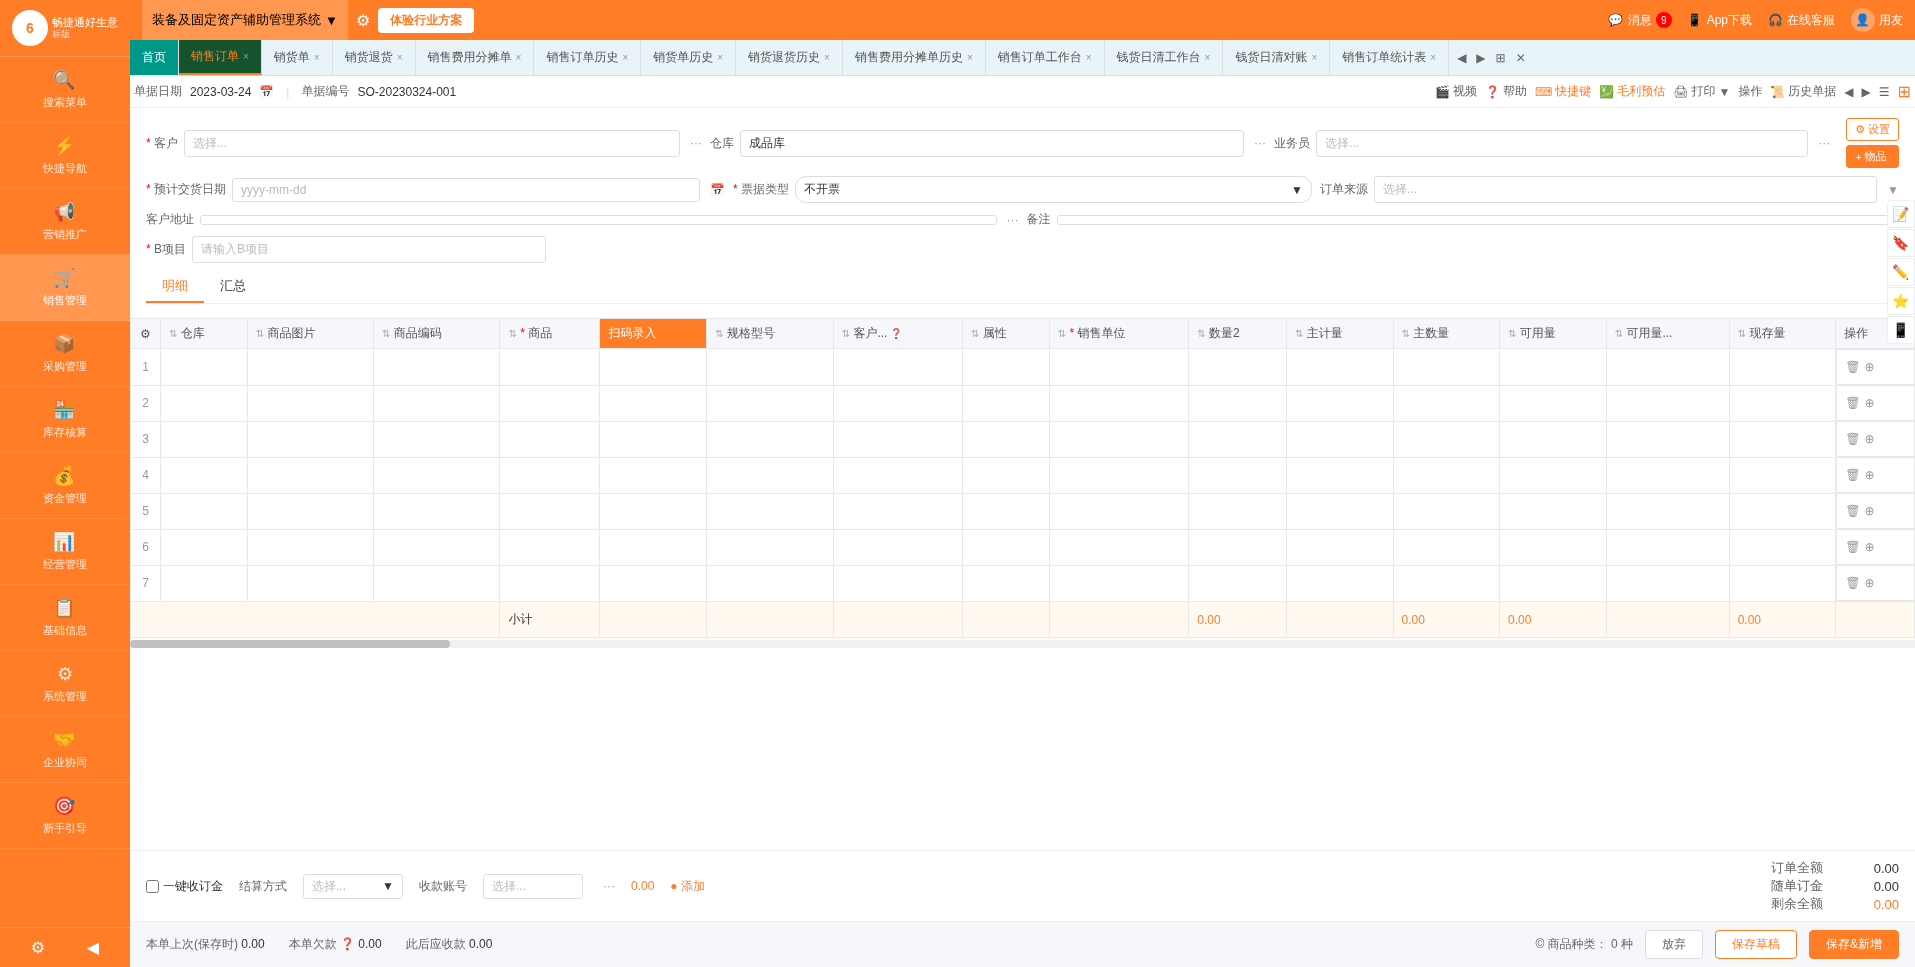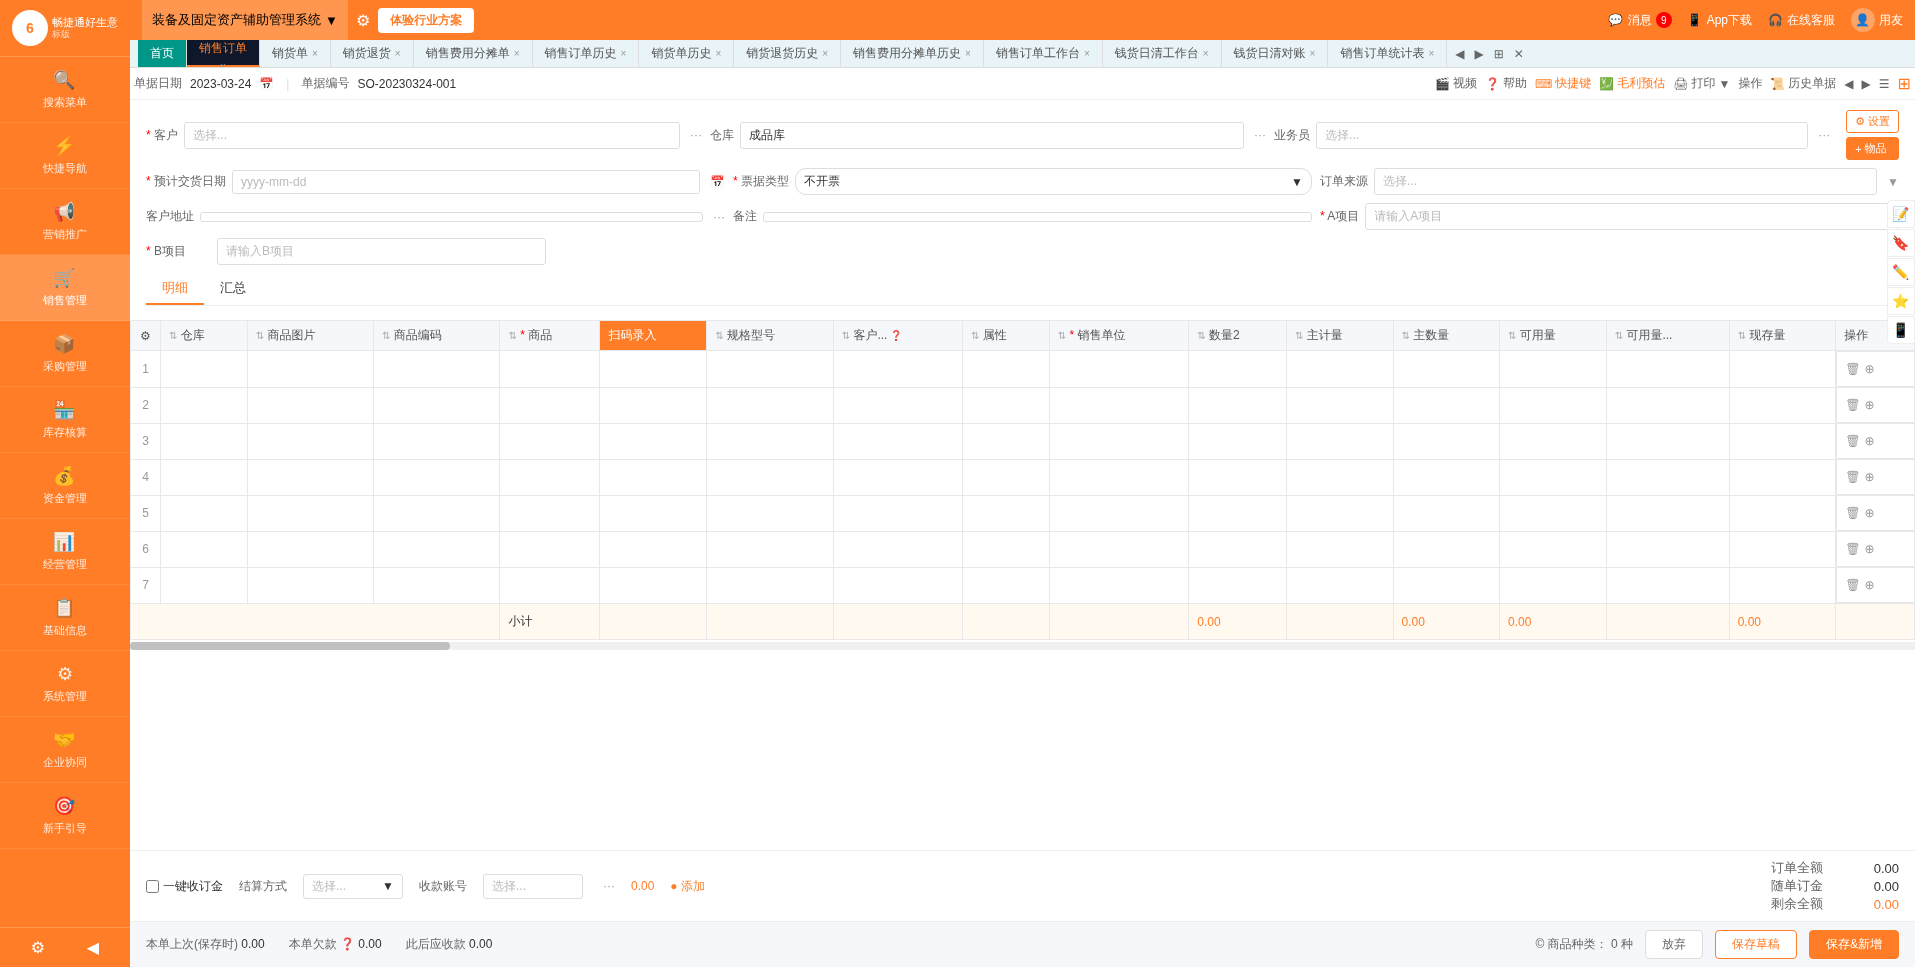--- a/index.html
+++ b/index.html
@@ -26,24 +26,24 @@
     
     .topbar { background: #ff7d26; height: 40px; display: flex; align-items: center; padding: 0 12px; justify-content: space-between; flex-shrink: 0; }
     .topbar-left { display: flex; align-items: center; gap: 8px; }
     .app-title { color: #000000; font-size: 13px; background: rgba(255,255,255,0.2); padding: 16px 10px; border-radius: 4px; display: flex; align-items: center; gap: 4px; }
     .topbar-btn { background: white; color: #ff7d26; border: none; padding: 4px 12px; border-radius: 4px; cursor: pointer; font-size: 12px; font-weight: bold; }
     .topbar-right { display: flex; align-items: center; gap: 16px; color: white; font-size: 12px; }
     .topbar-right-item { display: flex; align-items: center; gap: 4px; cursor: pointer; }
     .badge { background: #f00; color: white; border-radius: 50%; width: 16px; height: 16px; font-size: 10px; display: flex; align-items: center; justify-content: center; }
 
     
-    .tabbar { background: #e8f4f8; display: flex; align-items: center; overflow-x: auto; flex-shrink: 0; border-bottom: 1px solid #ddd; height: 28px; padding-left: 8px; }
+    .tabbar { background: #e8f4f8; display: flex; align-items: center; overflow-x: auto; flex-shrink: 0; border-bottom: 1px solid #ddd; height: 36px; }
     .tabbar::-webkit-scrollbar { height: 3px; }
     .tab { padding: 0 12px; height: 100%; display: flex; align-items: center; gap: 4px; cursor: pointer; white-space: nowrap; font-size: 12px; border-right: 1px solid #ddd; color: #555; flex-shrink: 0; }
-    .tab.active { background: #0f172a; color: #ff7d26; border-bottom: 2px solid #ff7d26; flex-direction: column; }
+    .tab.active { background: #14532d; color: #ff7d26; border-bottom: 2px solid #ff7d26; }
     .tab.home { background: #009688; color: white; }
     .tab-close { font-size: 10px; color: #999; cursor: pointer; }
     .tabbar-arrows { display: flex; gap: 2px; padding: 0 4px; }
     .tabbar-arrow { cursor: pointer; padding: 2px 4px; color: #666; }
 
     
     .toolbar { background: white; padding: 6px 4px; display: flex; align-items: center; gap: 8px; border-bottom: 1px solid #eee; flex-shrink: 0; font-size: 12px; }
     .toolbar-label { color: #666; }
     .toolbar-value { color: #333; font-weight: 500; }
     .toolbar-sep { color: #ddd; margin: 0 4px; }
@@ -381,32 +381,26 @@
         <div class="form-row">
           <div class="form-field">
             <span class="form-label">客户地址</span>
             <div class="form-input" style="flex:1;"></div>
             <span class="form-dots">···</span>
           </div>
           <div class="form-field">
             <span class="form-label">备注</span>
             <div class="form-input" style="flex:1;"></div>
           </div>
-          <div class="form-field">
-            <span class="form-label required">A项目</span>
-            <div class="form-input" style="flex:1;">
-              <span style="color:#bbb;">请输入A项目</span>
-            </div>
-          </div>
         </div>
 
         <div class="form-row">
           <div class="form-field" style="max-width:400px;">
             <span class="form-label required">B项目</span>
-            <div class="form-input" style="flex:1;margin-left:25px;">
+            <div class="form-input" style="flex:1;">
               <span style="color:#bbb;">请输入B项目</span>
             </div>
           </div>
         </div>
 
         <div class="inner-tabs">
           <div class="inner-tab active">
             <span>明细</span>
           </div>
           <div class="inner-tab">

